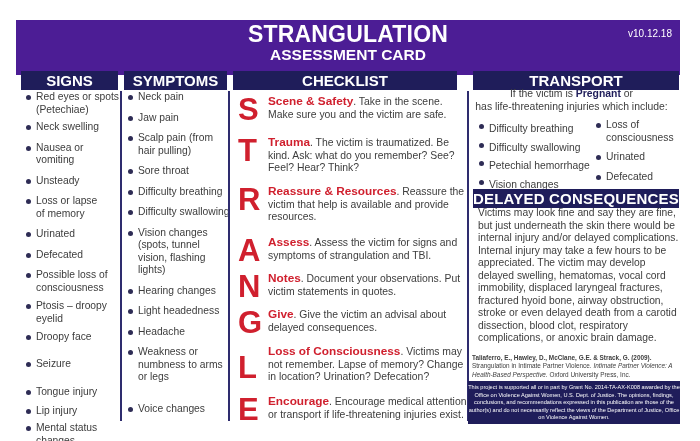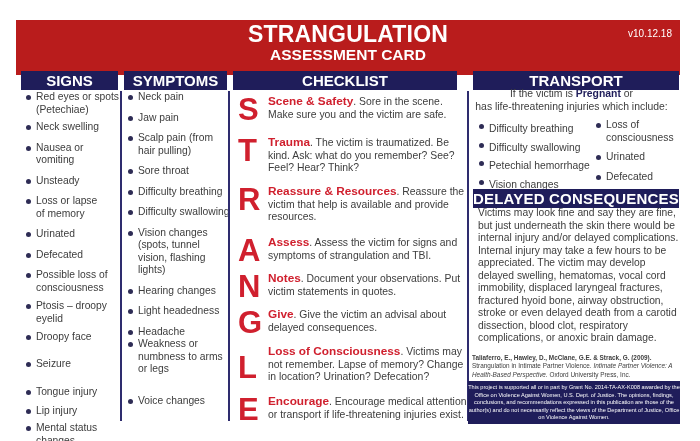--- a/index.html
+++ b/index.html
@@ -1,17 +1,17 @@
 <!DOCTYPE html>
 <html><head>
 <meta charset="utf-8">
 <style>
   html, body { margin:0; padding:0; background:#ffffff; }
   body { width:700px; height:441px; position:relative; overflow:hidden; font-family:"Liberation Sans", sans-serif; color:#3a3a3a; }
-  .banner { position:absolute; left:16px; top:20px; width:664px; height:55px; background:#b91c1c; color:#fff; text-align:center; }
+  .banner { position:absolute; left:16px; top:20px; width:664px; height:55px; background:#4c1d95; color:#fff; text-align:center; }
   .banner .t1 { font-weight:bold; font-size:23px; line-height:24px; padding-top:2px; letter-spacing:0.2px; }
   .banner .t2 { font-weight:bold; font-size:15.5px; line-height:18px; }
   .banner .ver { position:absolute; right:8px; top:8px; font-size:10px; }
   .hdr { position:absolute; height:19px; background:#1f1d5a; color:#fff; font-weight:bold; font-size:15px; line-height:19px; text-align:center; }
   .vline { position:absolute; width:2px; background:#2e2c6e; }
   ul.blist { list-style:none; margin:0; padding:0; position:absolute; font-size:10.3px; line-height:12.5px; color:#3c3c3c; }
   ul.blist li { position:relative; padding-left:12px; }
   ul.blist li::before { content:""; position:absolute; left:2px; top:4px; width:5px; height:5px; border-radius:50%; background:#2e2c55; }
   .cl-item { position:absolute; left:238px; width:225px; }
   .cl-letter { position:absolute; left:0; top:0; font-weight:900; font-size:31px; line-height:30px; color:#d0202e; font-family:"Liberation Sans", sans-serif; }
@@ -59,32 +59,32 @@
 <ul class="blist" style="left:126px; top:91px; width:104px;">
   <li style="margin-bottom:8px">Neck pain</li>
   <li style="margin-bottom:8px">Jaw pain</li>
   <li style="margin-bottom:8px; width:88px">Scalp pain (from hair pulling)</li>
   <li style="margin-bottom:8px">Sore throat</li>
   <li style="margin-bottom:8px">Difficulty breathing</li>
   <li style="margin-bottom:8px">Difficulty swallowing</li>
   <li style="margin-bottom:8px">Vision changes (spots, tunnel vision, flashing lights)</li>
   <li style="margin-bottom:8px">Hearing changes</li>
   <li style="margin-bottom:8px">Light headedness</li>
-  <li style="margin-bottom:0">Headache</li>
+  <li style="margin-bottom:8px">Headache</li>
   <li style="margin-bottom:19px; width:90px">Weakness or numbness to arms or legs</li>
   <li>Voice changes</li>
 </ul>
 
 <div class="vline" style="left:228px; top:91px; height:330px;"></div>
 
 <div class="hdr" style="left:233px; top:71px; width:224px;">CHECKLIST</div>
 
 <div class="cl-item" style="top:95px;">
   <div class="cl-letter">S</div>
-  <div class="cl-text"><span class="kw">Scene &amp; Safety</span><span>. Sore in the scene. Make sure you and the victim are safe.</span></div>
+  <div class="cl-text"><span class="kw">Scene &amp; Safety</span><span>. Take in the scene. Make sure you and the victim are safe.</span></div>
 </div>
 <div class="cl-item" style="top:136px;">
   <div class="cl-letter">T</div>
   <div class="cl-text"><span class="kw">Trauma</span><span>. The victim is traumatized. Be kind. Ask: what do you remember? See? Feel? Hear? Think?</span></div>
 </div>
 <div class="cl-item" style="top:185px;">
   <div class="cl-letter">R</div>
   <div class="cl-text"><span class="kw">Reassure &amp; Resources</span><span>. Reassure the victim that help is available and provide resources.</span></div>
 </div>
 <div class="cl-item" style="top:236px;">

